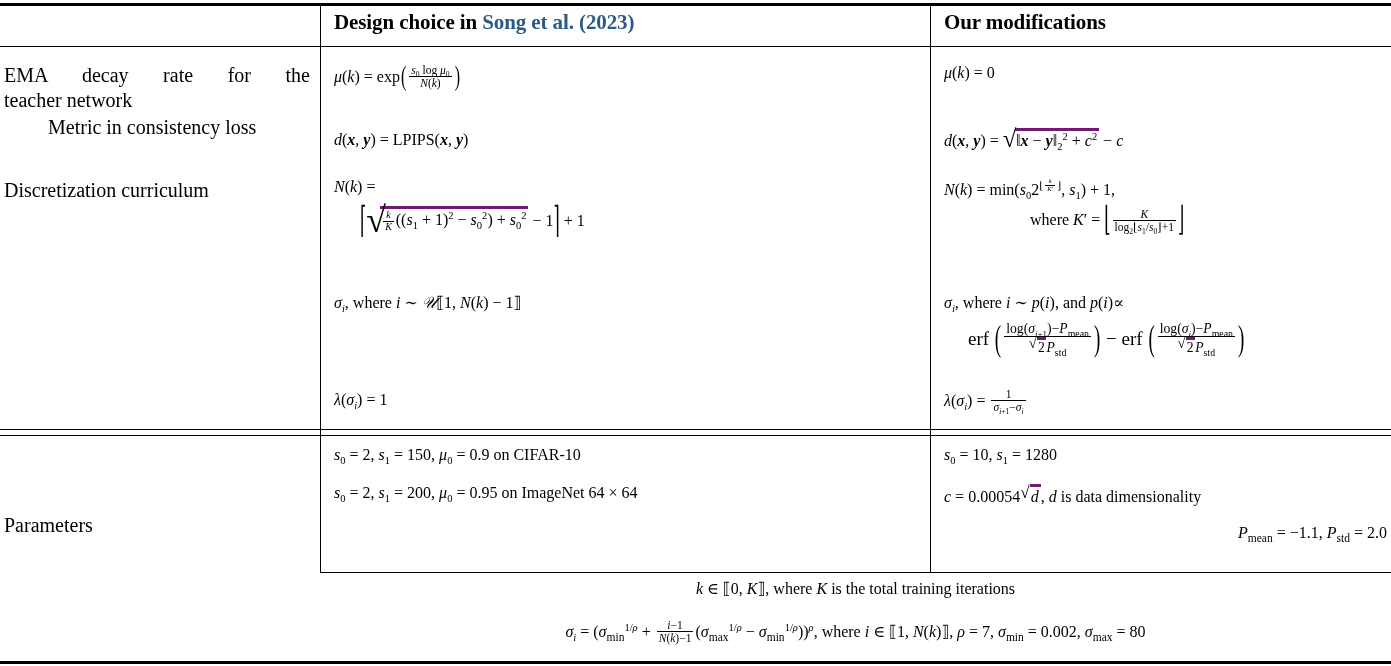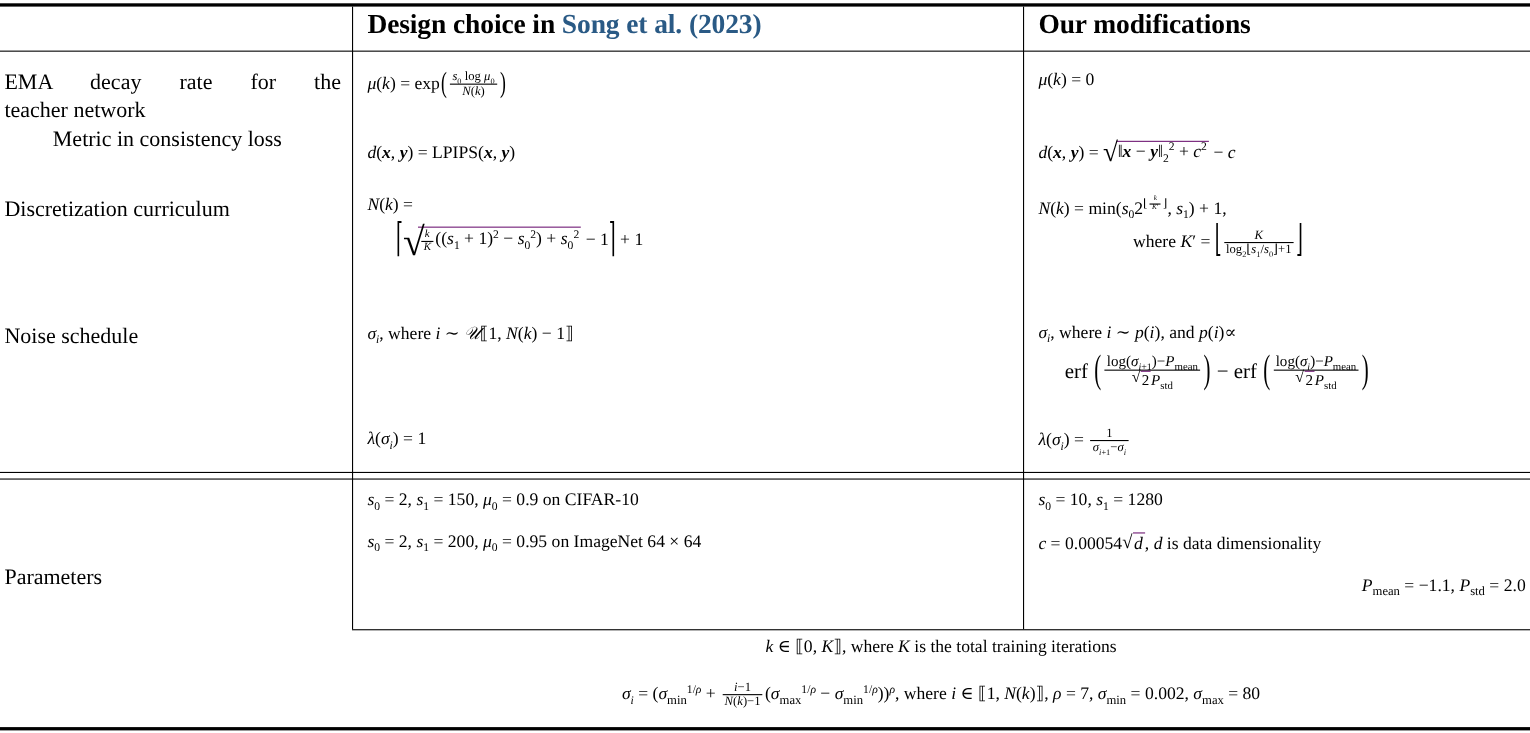--- a/index.html
+++ b/index.html
@@ -22,21 +22,21 @@
   .vr{position:absolute;width:1px;background:#000;}
 
   
   .cell{position:absolute;box-sizing:border-box;}
   .col1{left:4px;width:312px;}
   .col2{left:334px;width:590px;}
   .col3{left:944px;width:443px;}
 
   .hdr{
     font-weight:bold;
-    font-size:25px;
+    font-size:21px;
     line-height:25px;
     letter-spacing:-0.1px;
   }
   .cite{color:#2a5a85;font-weight:bold;}
 
   .label{
     font-size:20px;
     line-height:25px;
   }
   .label.justify{
@@ -74,21 +74,21 @@
 
   
   .sqrt{display:inline-block;position:relative;padding-left:0.62em;white-space:nowrap;}
   .sqrt::before{
     content:"\221A";
     position:absolute;left:0;top:-0.07em;
     font-size:1.06em;
   }
   .sqrt > .rad{
     display:inline-block;
-    border-top:1px solid #701a75;
+    border-top:3px solid #701a75;
     padding:0.08em 0.12em 0 0.05em;
   }
   .sqrt.big::before{font-size:1.55em;top:-0.13em;}
   .sqrt.big{padding-left:0.78em;}
   .sqrt.tall::before{
     font-size:2.25em;top:-0.16em;
   }
   .sqrt.tall{padding-left:0.88em;}
 
   
@@ -159,23 +159,20 @@
     <span class="stretch" style="display:inline-block;transform:scaleY(2.25);transform-origin:center;">⌈</span><span class="sqrt tall"><span class="rad"><span class="frac xs"><span class="num"><span class="v">k</span></span><span class="den"><span class="v">K</span></span></span>((<span class="v">s</span><sub>1</sub>&nbsp;+&nbsp;1)<sup>2</sup>&nbsp;−&nbsp;<span class="v">s</span><sub>0</sub><sup>2</sup>)&nbsp;+&nbsp;<span class="v">s</span><sub>0</sub><sup>2</sup></span></span>&nbsp;−&nbsp;1<span class="stretch" style="display:inline-block;transform:scaleY(2.25);transform-origin:center;">⌉</span>&nbsp;+&nbsp;1
   </div>
 
   <div class="cell col3 m" style="top:178px;">
     <span class="v">N</span>(<span class="v">k</span>)&nbsp;=&nbsp;<span class="up">min</span>(<span class="v">s</span><sub>0</sub>2<sup>⌊<span class="frac xs" style="vertical-align:-0.3em;"><span class="num"><span class="v">k</span></span><span class="den"><span class="v">K</span>′</span></span>⌋</sup>,&nbsp;<span class="v">s</span><sub>1</sub>)&nbsp;+&nbsp;1,
   </div>
   <div class="cell m" style="left:1030px;top:208px;">
     <span class="up">where</span>&nbsp;<span class="v">K</span>′&nbsp;=&nbsp;<span class="stretch" style="display:inline-block;transform:scaleY(2.1);transform-origin:center;">⌊</span><span class="frac s" style="vertical-align:-0.5em;"><span class="num"><span class="v">K</span></span><span class="den"><span class="up">log</span><sub>2</sub>⌊<span class="v">s</span><sub>1</sub>/<span class="v">s</span><sub>0</sub>⌋+1</span></span><span class="stretch" style="display:inline-block;transform:scaleY(2.1);transform-origin:center;">⌋</span>
   </div>
 
-  <div class="cell col1 label" style="top:294px;">
-    Noise schedule
-  </div>
 
   <div class="cell col2 m" style="top:294px;">
     <span class="v">σ</span><sub class="vi">i</sub>,&nbsp;<span class="up">where</span>&nbsp;<span class="v">i</span>&nbsp;∼&nbsp;<span class="v" style="font-family:'DejaVu Serif',serif;">𝒰</span>⟦1,&nbsp;<span class="v">N</span>(<span class="v">k</span>)&nbsp;−&nbsp;1⟧
   </div>
 
   <div class="cell col3 m" style="top:294px;">
     <span class="v">σ</span><sub class="vi">i</sub>,&nbsp;<span class="up">where</span>&nbsp;<span class="v">i</span>&nbsp;∼&nbsp;<span class="v">p</span>(<span class="v">i</span>),&nbsp;<span class="up">and</span>&nbsp;<span class="v">p</span>(<span class="v">i</span>)∝
   </div>
   <div class="cell m" style="left:968px;top:322px;font-size:19px;">
     <span class="up">erf</span>&nbsp;<span class="big-paren" style="transform:scaleY(1.9);">(</span><span class="frac s" style="vertical-align:-0.52em;"><span class="num"><span class="up">log</span>(<span class="v">σ</span><sub class="vi">i</sub><sub>+1</sub>)−<span class="v">P</span><sub class="sml">mean</sub></span><span class="den"><span class="sqrt"><span class="rad">2</span></span><span class="v">P</span><sub class="sml">std</sub></span></span><span class="big-paren" style="transform:scaleY(1.9);">)</span>&nbsp;−&nbsp;<span class="up">erf</span>&nbsp;<span class="big-paren" style="transform:scaleY(1.9);">(</span><span class="frac s" style="vertical-align:-0.52em;"><span class="num"><span class="up">log</span>(<span class="v">σ</span><sub class="vi">i</sub>)−<span class="v">P</span><sub class="sml">mean</sub></span><span class="den"><span class="sqrt"><span class="rad">2</span></span><span class="v">P</span><sub class="sml">std</sub></span></span><span class="big-paren" style="transform:scaleY(1.9);">)</span>

